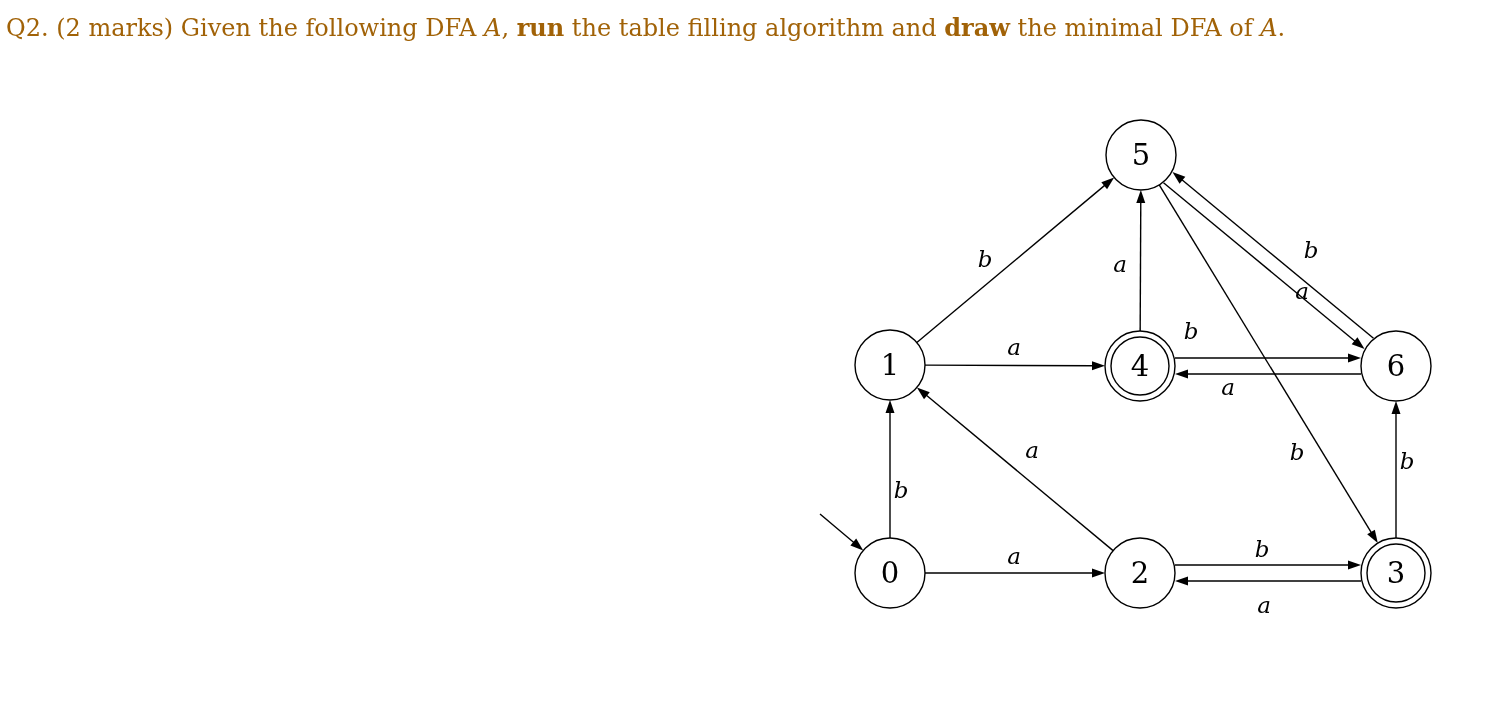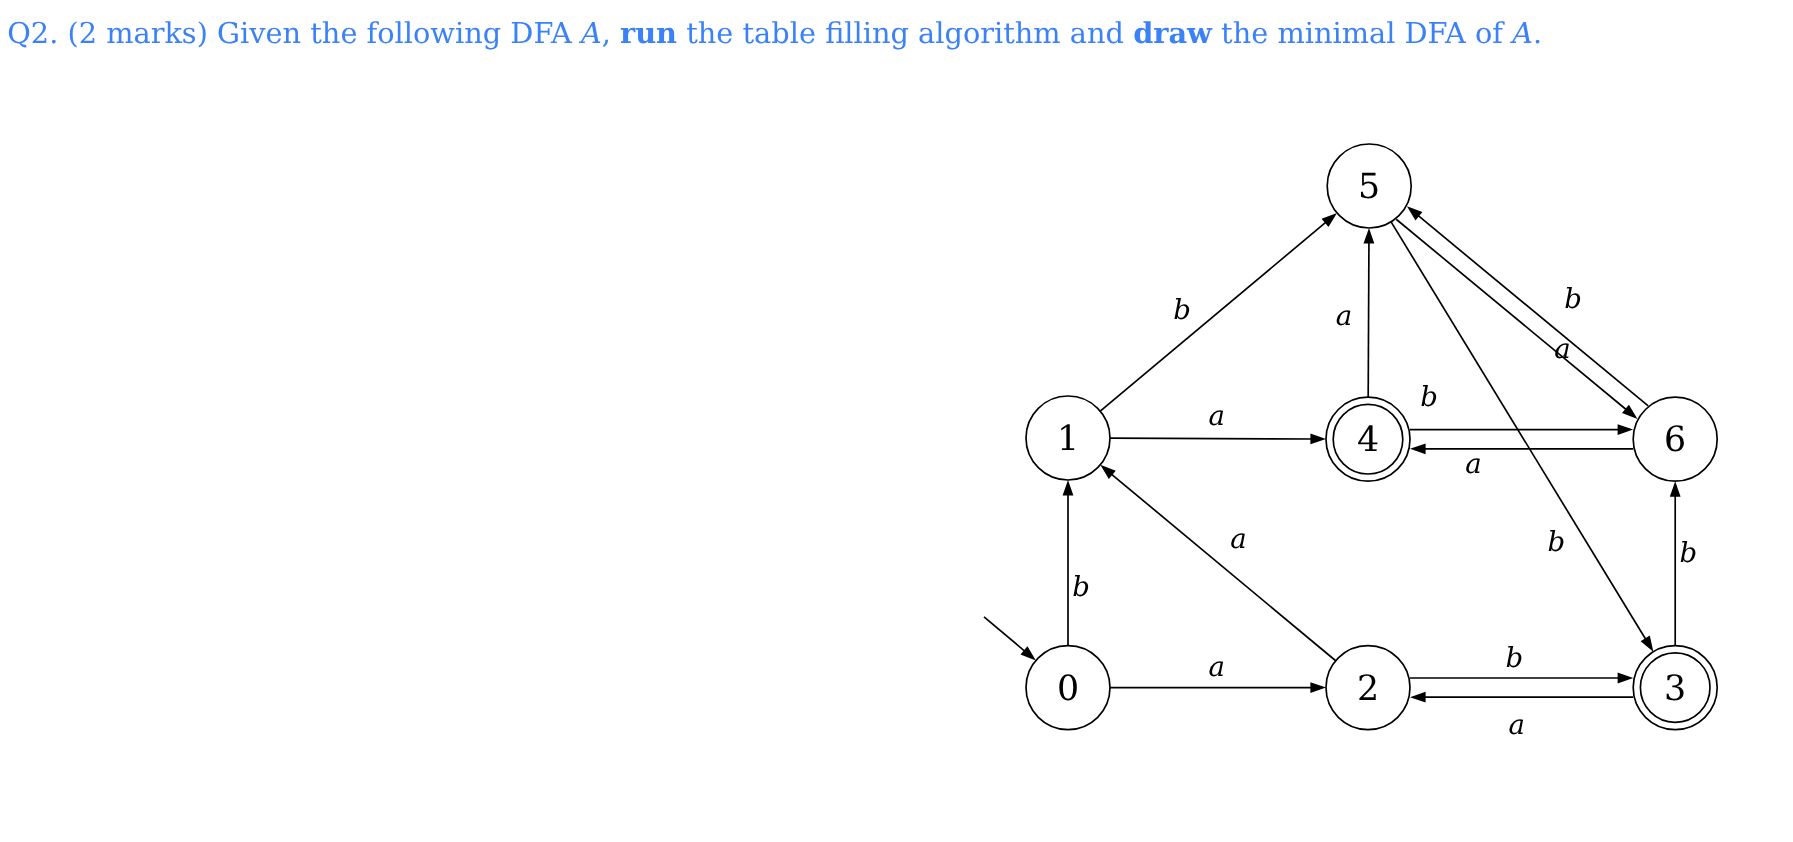--- a/index.html
+++ b/index.html
@@ -14,21 +14,21 @@
     background: #ffffff;
     overflow: hidden;
   }
   .question {
     position: absolute;
     left: 6px;
     top: 13px;
     margin: 0;
     font-family: "DejaVu Serif", serif;
     font-size: 24px;
-    color: #3b82f6;
+    color: #a16207;
     white-space: nowrap;
   }
   .question .bd { font-weight: bold; }
   .question .it { font-style: italic; }
   .diagram {
     position: absolute;
     left: 0;
     top: 0;
   }
   .state-label {

